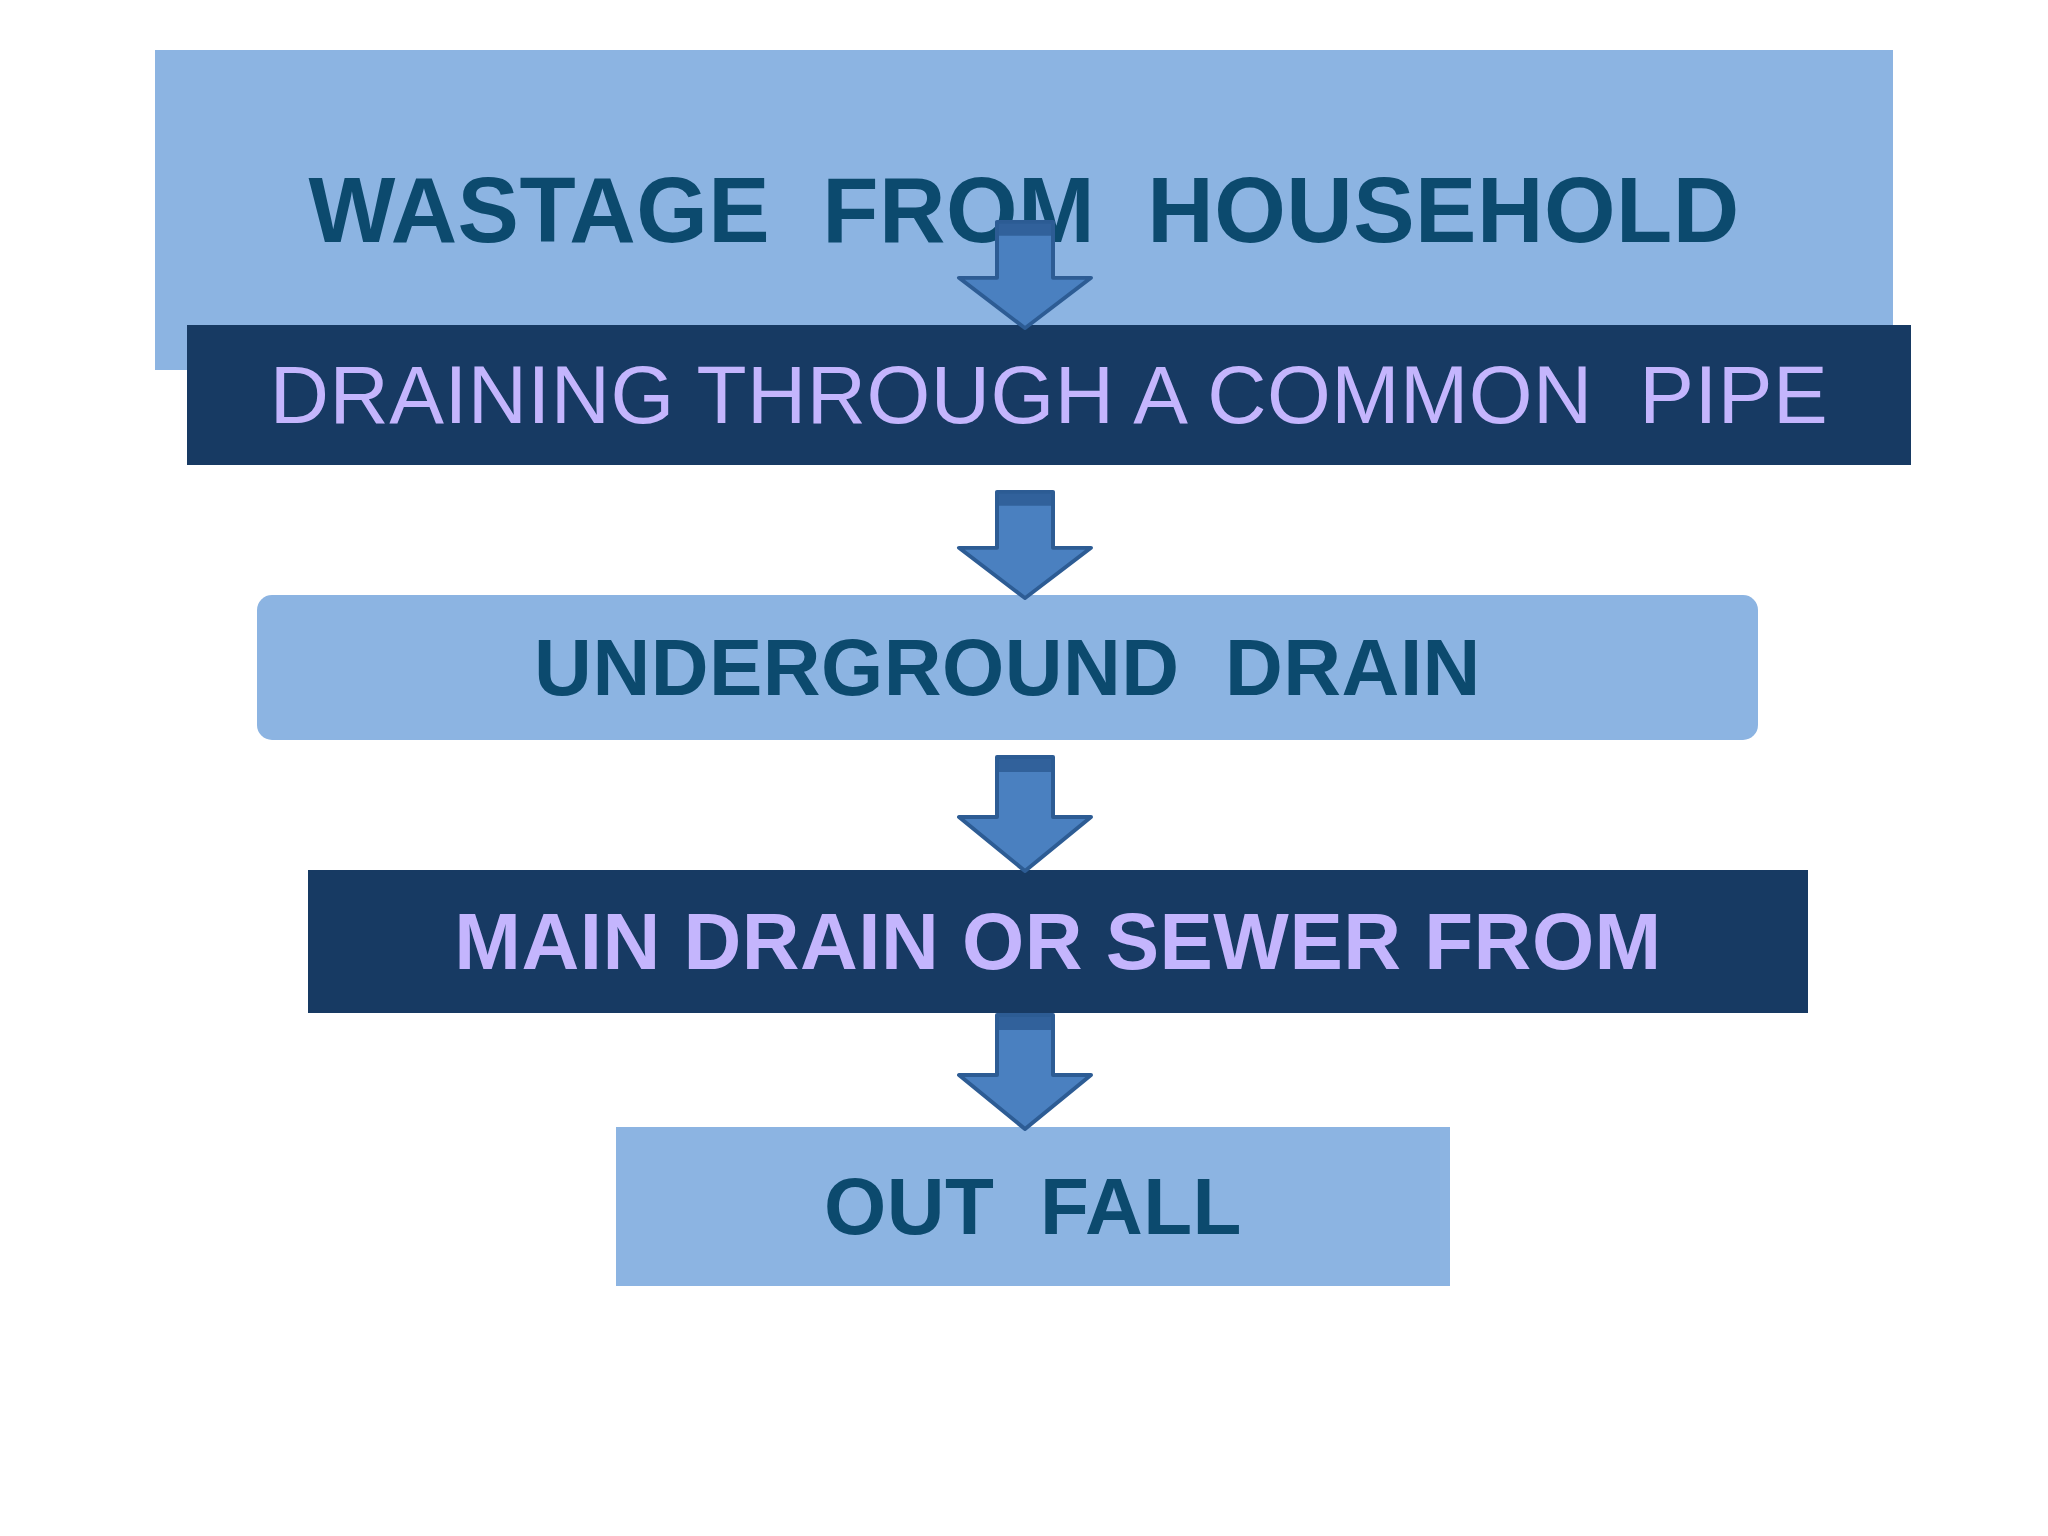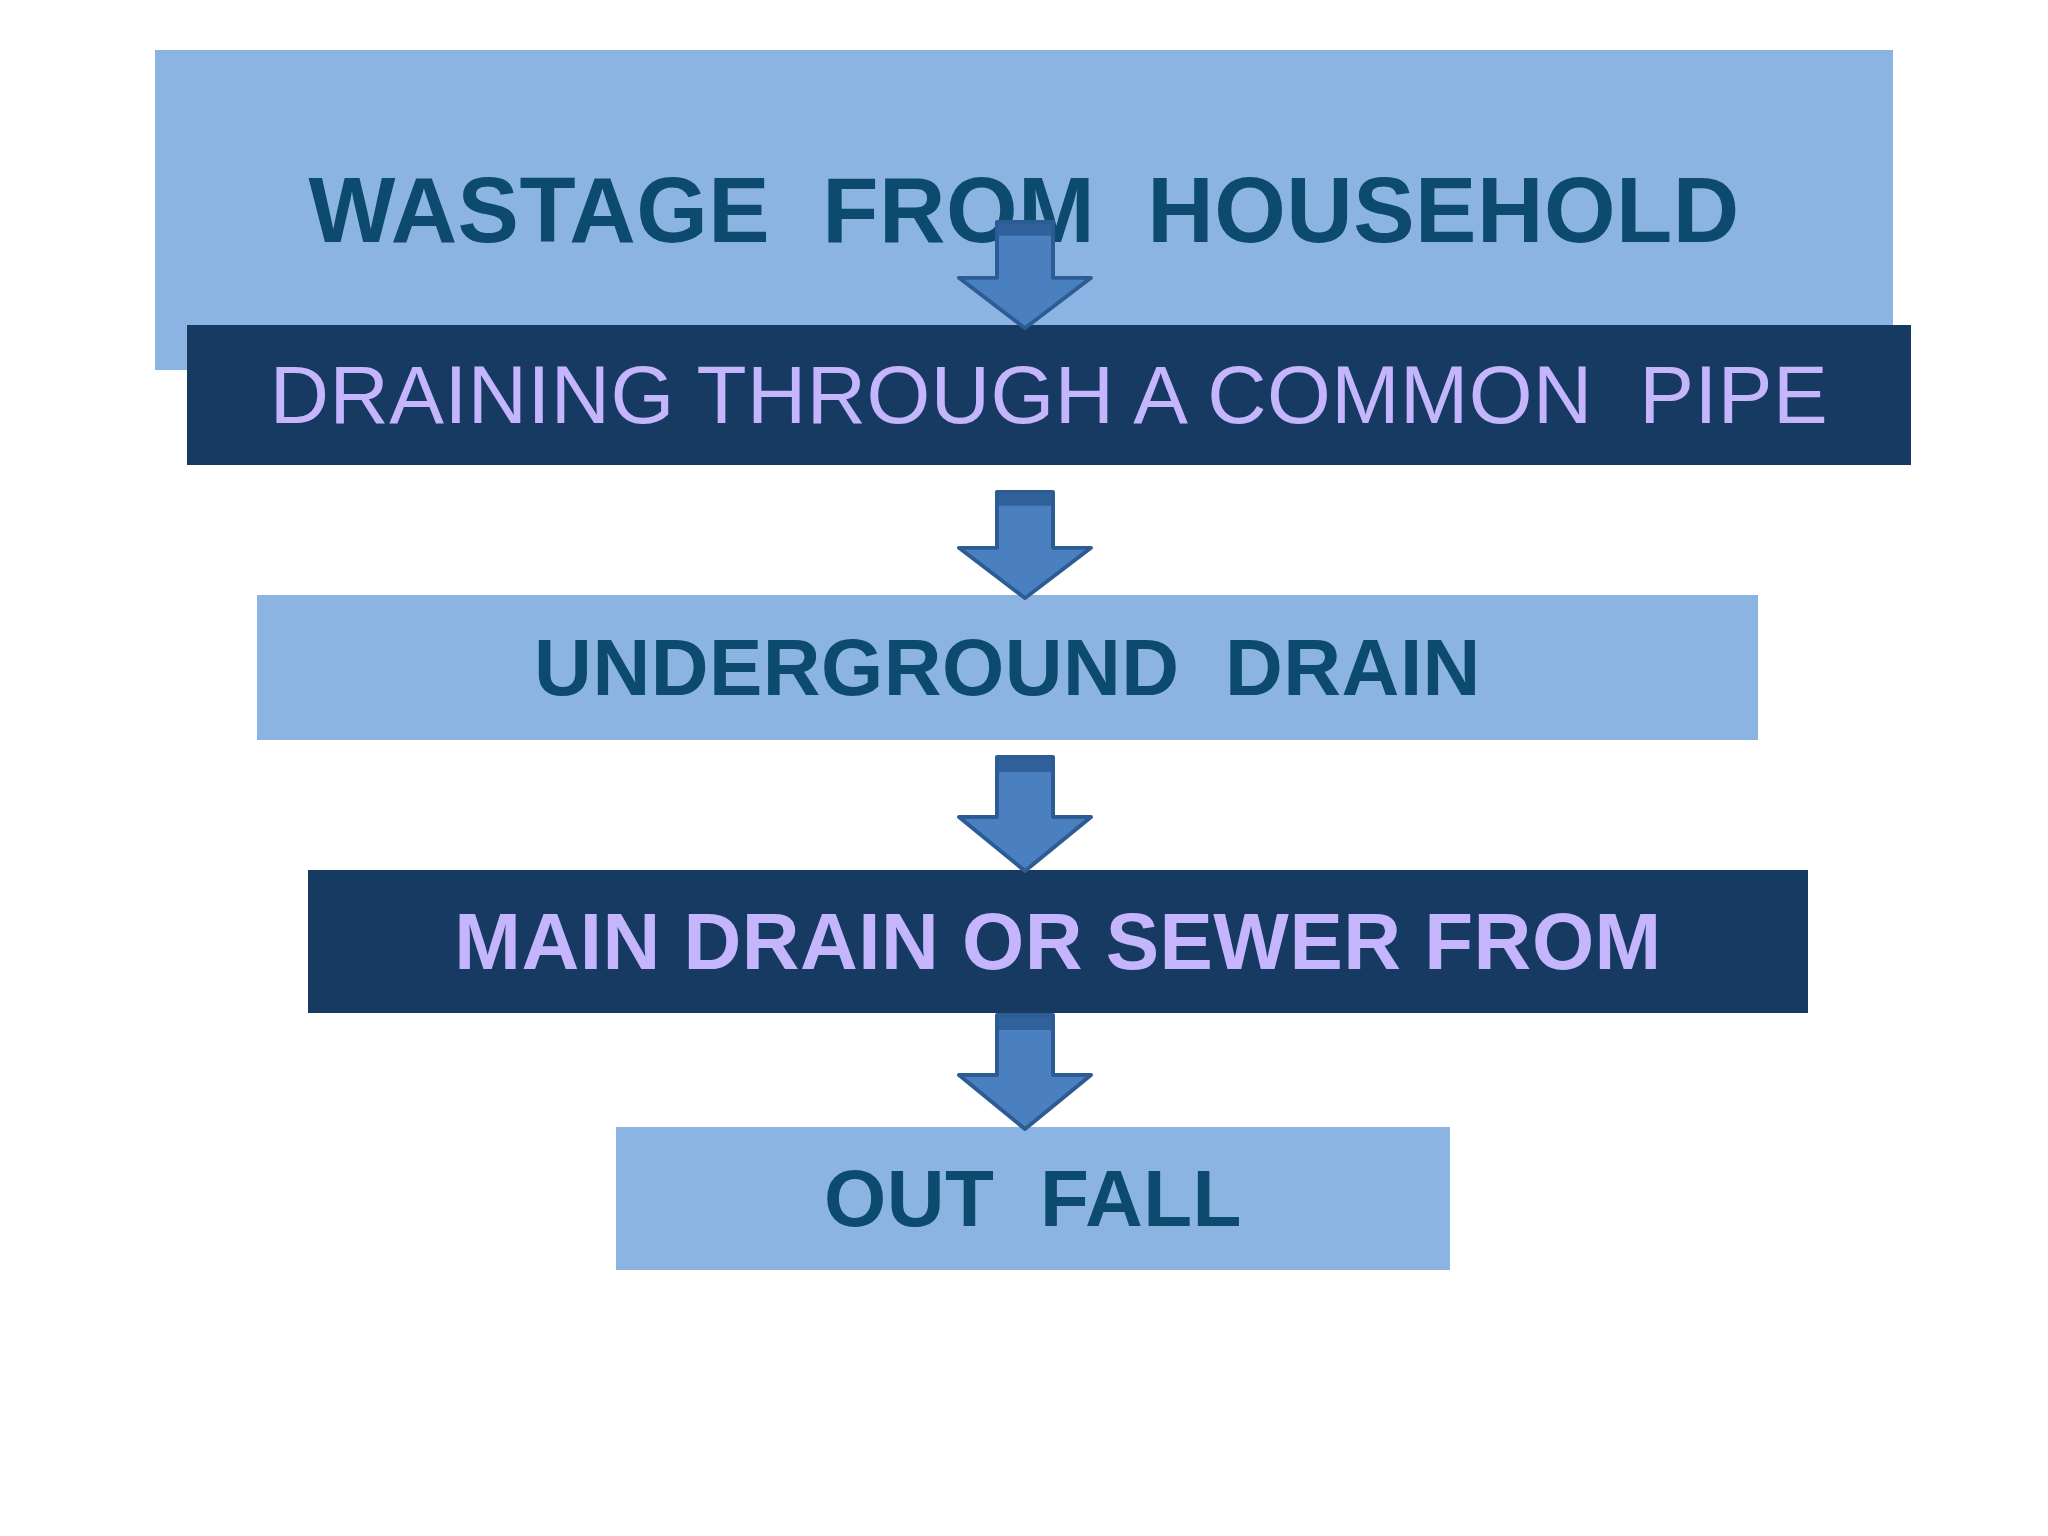--- a/index.html
+++ b/index.html
@@ -48,23 +48,23 @@
     z-index: 5;
     pointer-events: none;
   }
 </style>
 </head>
 <body>
 
 <div id="canvas" style="background: rgb(255, 255, 255);">
     <div class="node node-light w-bold layer-1" style="left: 155px; top: 50px; width: 1738px; height: 320px; font-size: 92px;"><span>WASTAGE  FROM  HOUSEHOLD</span></div>
     <div class="node node-dark w-light layer-2" style="left: 187px; top: 325px; width: 1724px; height: 140px; font-size: 82px;"><span>DRAINING THROUGH A COMMON  PIPE</span></div>
-    <div class="node node-light w-bold layer-1" style="left: 257px; top: 595px; width: 1501px; height: 145px; font-size: 80px;"><span>UNDERGROUND  DRAIN</span></div>
+    <div class="node node-light w-bold layer-1" style="left: 257px; top: 595px; width: 1501px; height: 145px; font-size: 80px; border-radius: 15px;"><span>UNDERGROUND  DRAIN</span></div>
     <div class="node node-dark w-bold layer-2" style="left: 308px; top: 870px; width: 1500px; height: 143px; font-size: 80px;"><span>MAIN DRAIN OR SEWER FROM</span></div>
-    <div class="node node-light w-bold layer-1" style="left: 616px; top: 1127px; width: 834px; height: 143px; font-size: 80px;"><span>OUT  FALL</span></div>
+    <div class="node node-light w-bold layer-1" style="left: 616px; top: 1127px; width: 834px; height: 159px; font-size: 80px;"><span>OUT  FALL</span></div>
     <div class="arrow" style="left: 955px; top: 220px; width: 140px; height: 110px;"><svg viewBox="0 0 140 118" width="140" height="110" preserveAspectRatio="none">
         <path d="M 42 2 L 98 2 L 98 62 L 136 62 L 70 116 L 4 62 L 42 62 Z" fill="#4a80c0" stroke="#2d5c94" stroke-width="4" stroke-linejoin="round"></path>
         <path d="M 42 2 L 98 2 L 98 17 L 42 17 Z" fill="#2d5c94" opacity="0.85"></path>
       </svg></div>
     <div class="arrow" style="left: 955px; top: 490px; width: 140px; height: 110px;"><svg viewBox="0 0 140 118" width="140" height="110" preserveAspectRatio="none">
         <path d="M 42 2 L 98 2 L 98 62 L 136 62 L 70 116 L 4 62 L 42 62 Z" fill="#4a80c0" stroke="#2d5c94" stroke-width="4" stroke-linejoin="round"></path>
         <path d="M 42 2 L 98 2 L 98 17 L 42 17 Z" fill="#2d5c94" opacity="0.85"></path>
       </svg></div>
     <div class="arrow" style="left: 955px; top: 755px; width: 140px; height: 118px;"><svg viewBox="0 0 140 118" width="140" height="118" preserveAspectRatio="none">
         <path d="M 42 2 L 98 2 L 98 62 L 136 62 L 70 116 L 4 62 L 42 62 Z" fill="#4a80c0" stroke="#2d5c94" stroke-width="4" stroke-linejoin="round"></path>

